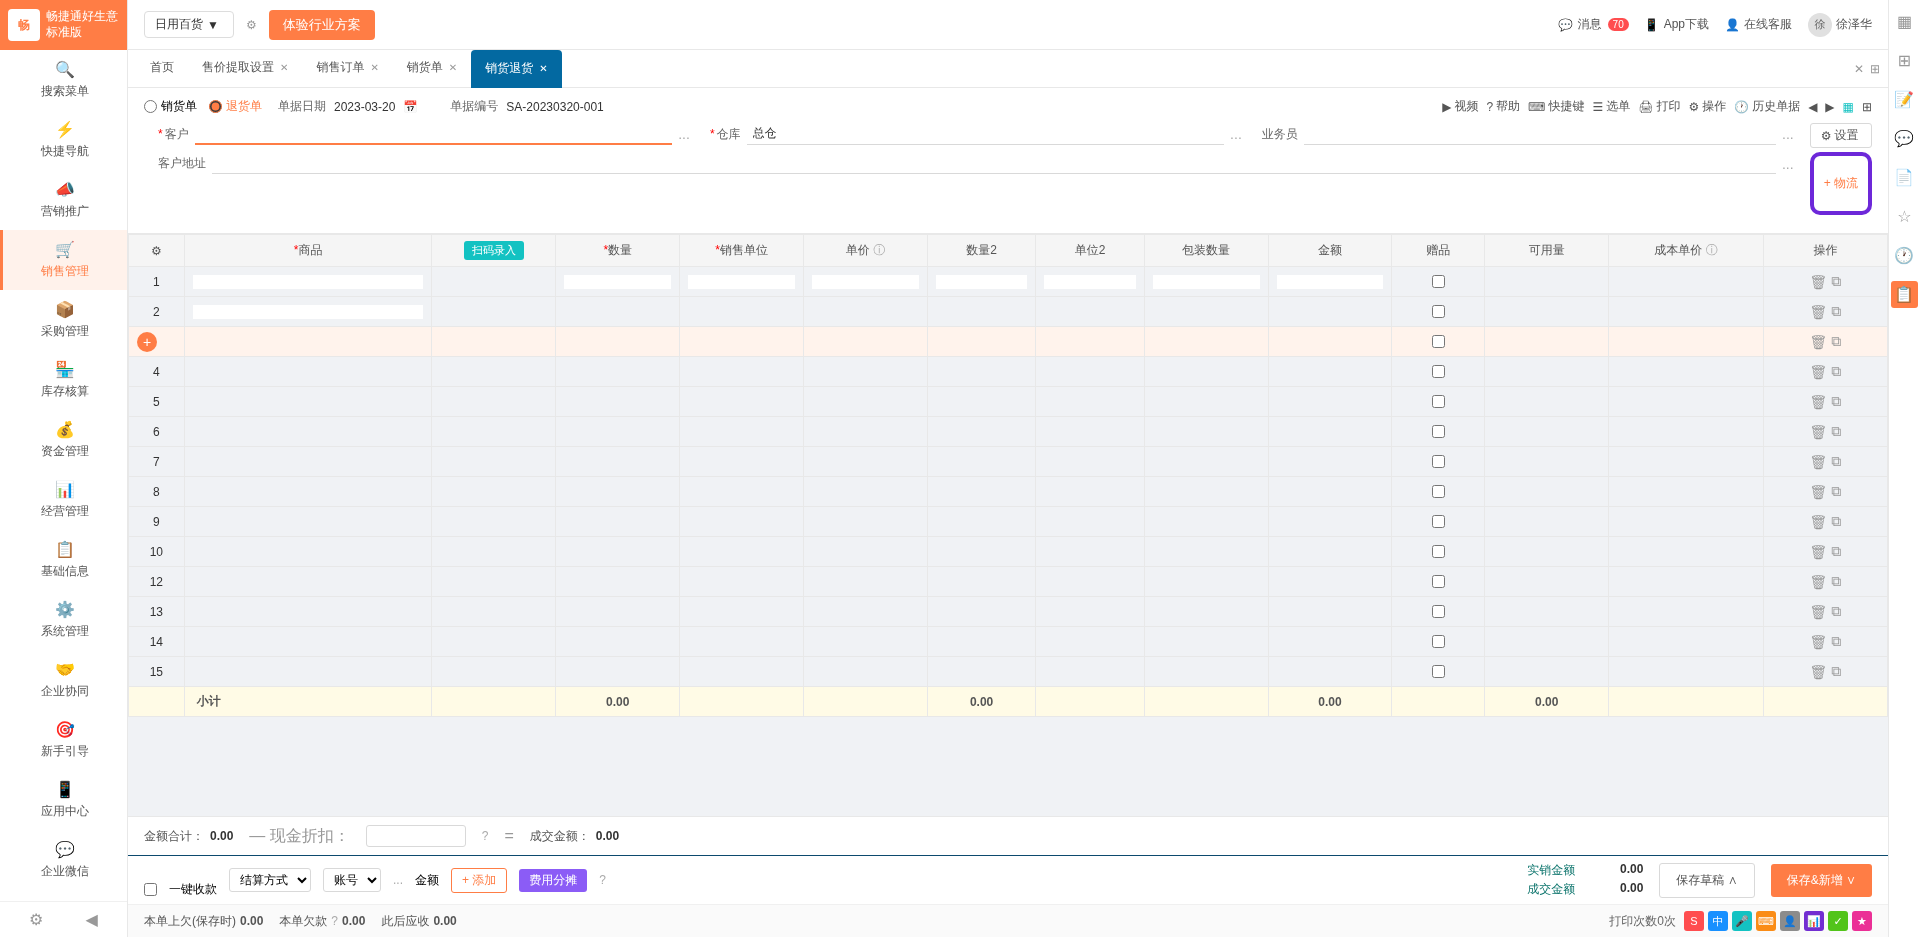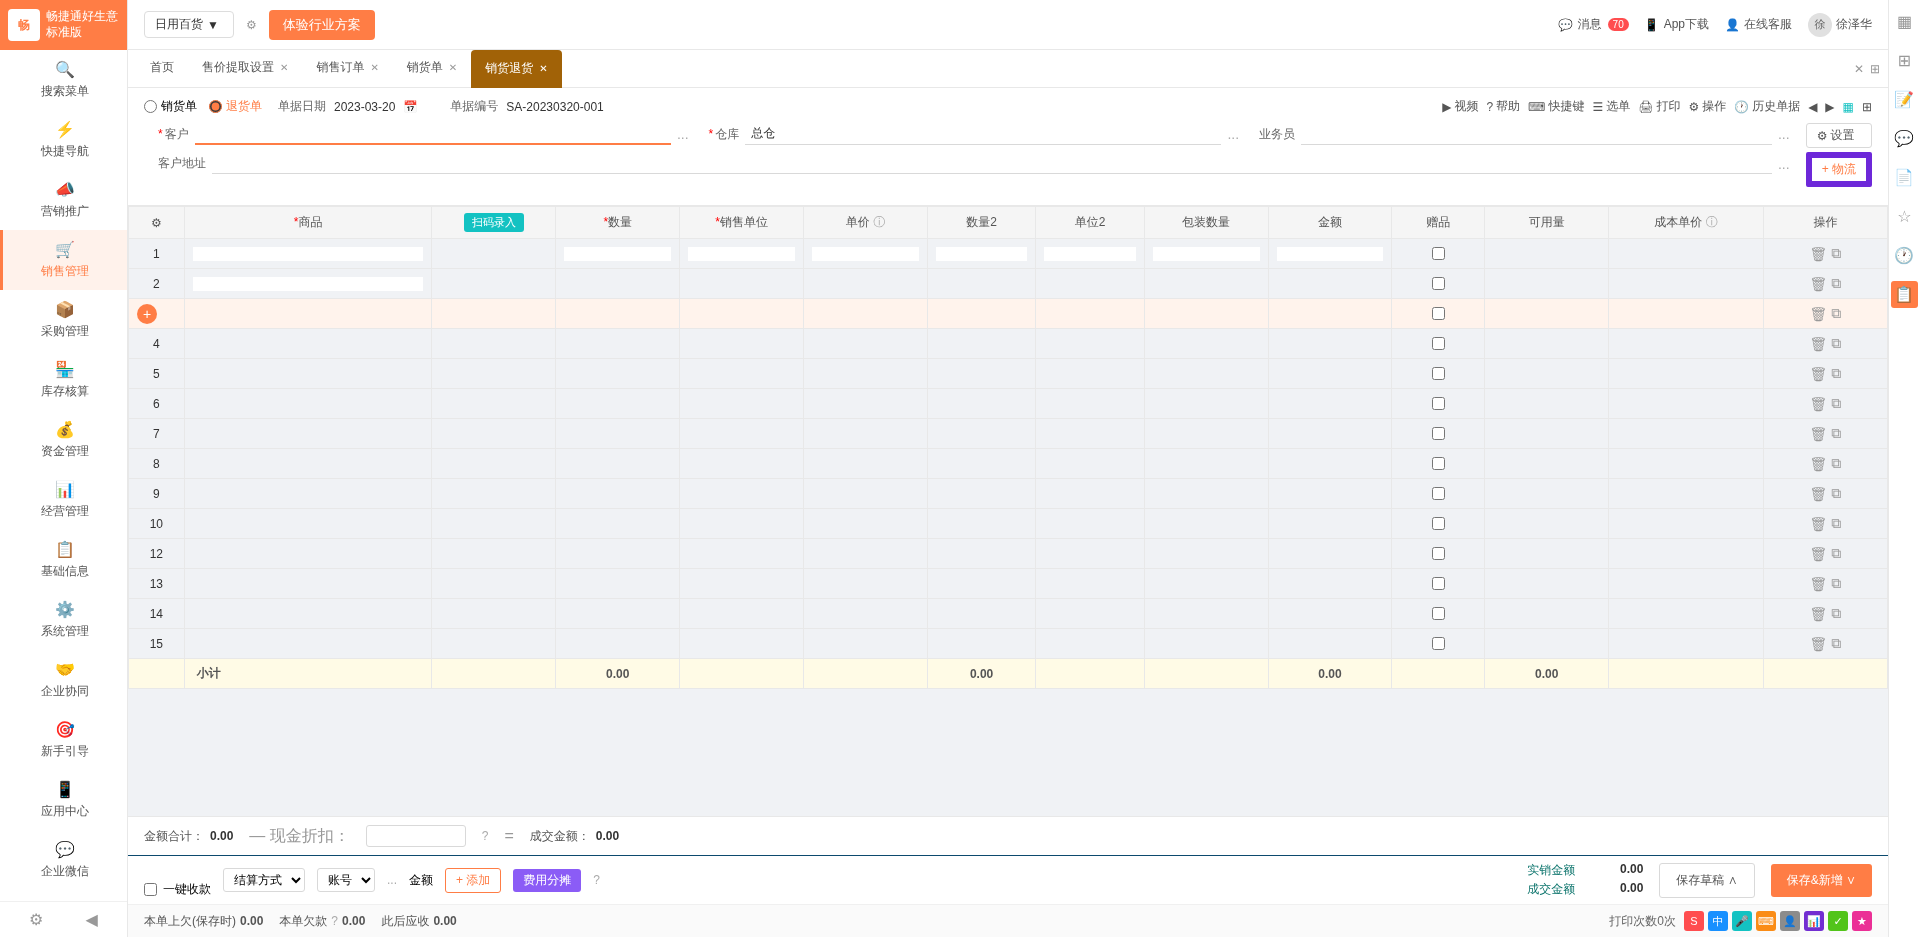--- a/index.html
+++ b/index.html
@@ -26,21 +26,21 @@
     .nav-select { display: flex; align-items: center; gap: 4px; padding: 4px 10px; border: 1px solid #ddd; border-radius: 4px; cursor: pointer; color: #333; background: #fff; min-width: 90px; }
     .btn-experience { background: #ff7d45; color: #fff; border: none; padding: 6px 14px; border-radius: 4px; cursor: pointer; font-size: 13px; }
     .top-header-right { display: flex; align-items: center; gap: 16px; color: #555; }
     .top-header-right .item { display: flex; align-items: center; gap: 4px; cursor: pointer; }
     .badge { background: #ff4d4f; color: #fff; border-radius: 10px; padding: 1px 5px; font-size: 10px; margin-left: 2px; }
     .user-avatar { width: 24px; height: 24px; background: #e0e0e0; border-radius: 50%; display: flex; align-items: center; justify-content: center; font-size: 11px; color: #666; }
 
     
     .tabs-bar { background: #fff; border-bottom: 1px solid #e8e8e8; display: flex; align-items: center; padding: 0 8px; height: 38px; }
     .tab { padding: 0 14px; height: 38px; display: flex; align-items: center; gap: 6px; cursor: pointer; color: #555; border-bottom: 2px solid transparent; white-space: nowrap; }
-    .tab.active { color: #fff; background: #a16207; border-radius: 4px 4px 0 0; border-bottom: none; }
+    .tab.active { color: #fff; background: #0369a1; border-radius: 4px 4px 0 0; border-bottom: none; }
     .tab .close-btn { font-size: 10px; color: #999; cursor: pointer; }
     .tab.active .close-btn { color: #fff; }
     .tabs-actions { margin-left: auto; display: flex; gap: 6px; color: #999; cursor: pointer; font-size: 14px; }
     .form-area { background: #fff; padding: 10px 16px; border-bottom: 1px solid #e8e8e8; }
     .form-row { display: flex; align-items: center; gap: 16px; margin-bottom: 8px; }
     .radio-group { display: flex; gap: 12px; align-items: center; }
     .radio-item { display: flex; align-items: center; gap: 4px; cursor: pointer; }
     .radio-item input[type=radio] { accent-color: #ff7d45; }
     .form-date-info { display: flex; align-items: center; gap: 8px; color: #555; }
     .form-date-info .label { color: #666; }
@@ -48,41 +48,41 @@
     .form-toolbar { margin-left: auto; display: flex; align-items: center; gap: 8px; color: #555; font-size: 11px; }
     .form-toolbar .item { display: flex; align-items: center; gap: 3px; cursor: pointer; }
     .form-field-row { display: flex; align-items: center; gap: 20px; }
     .form-field { display: flex; align-items: center; gap: 6px; flex: 1; }
     .form-field label { color: #666; white-space: nowrap; }
     .form-field label.required::before { content: '*'; color: red; margin-right: 2px; }
     .form-field .field-input { border: none; border-bottom: 1px solid #d9d9d9; padding: 3px 6px; flex: 1; color: #333; background: transparent; outline: none; min-width: 120px; }
     .dots-btn { color: #aaa; cursor: pointer; font-size: 14px; }
     .form-right-btns { display: flex; flex-direction: column; gap: 4px; margin-left: auto; }
     .btn-setting { background: #fff; border: 1px solid #d9d9d9; padding: 3px 10px; border-radius: 3px; cursor: pointer; color: #555; display: flex; align-items: center; gap: 3px; }
-    .btn-add-flow { background: #fff; border: 6px solid #6d28d9; padding: 3px 10px; border-radius: 2px; cursor: pointer; color: #ff7d45; display: flex; align-items: center; gap: 3px; }
+    .btn-add-flow { background: #fff; border: 4px solid #6d28d9; padding: 19px 10px; border-radius: 10px; cursor: pointer; color: #ff7d45; display: flex; align-items: center; gap: 3px; }
     .data-table { width: 100%; border-collapse: collapse; table-layout: fixed; }
     .data-table th { background: #f5f5f5; border: 1px solid #e8e8e8; padding: 6px 8px; text-align: center; color: #555; font-weight: normal; position: sticky; top: 0; z-index: 2; white-space: nowrap; }
     .data-table td { border: 1px solid #e8e8e8; padding: 4px 8px; text-align: center; color: #333; height: 30px; }
     .data-table tr.active-row td { background: #fff3ec; }
     .row-num { color: #999; text-align: center; }
     .scan-btn { background: #13c2c2; color: #fff; border: none; padding: 2px 8px; border-radius: 3px; cursor: pointer; font-size: 11px; }
     .action-btns { display: flex; gap: 4px; justify-content: center; }
     .icon-btn { cursor: pointer; color: #999; font-size: 14px; background: none; border: none; }
     .add-row-btn { display: flex; align-items: center; justify-content: center; width: 20px; height: 20px; background: #ff7d45; color: #fff; border-radius: 50%; cursor: pointer; font-size: 14px; border: none; }
     .checkbox-cell { display: flex; justify-content: center; align-items: center; }
     .subtotal-row td { background: #fffbe6; font-weight: bold; color: #555; }
 
     
     .footer-area { background: #fff; border-top: 1px solid #e8e8e8; }
     .footer-calc { padding: 8px 16px; display: flex; align-items: center; gap: 16px; border-bottom: 1px solid #0c4a6e; }
     .footer-calc .item { display: flex; align-items: center; gap: 6px; color: #555; }
     .footer-calc .minus { color: #999; font-size: 16px; }
     .footer-calc .equals { color: #999; font-size: 16px; }
     .footer-payment { padding: 6px 16px; display: flex; align-items: center; gap: 12px; }
-    .checkbox-inline { display: flex; gap: 6px; cursor: pointer; margin-top: 18px; }
+    .checkbox-inline { display: flex; gap: 12px; cursor: pointer; margin-top: 18px; }
     .payment-select { border: 1px solid #d9d9d9; padding: 3px 6px; border-radius: 3px; background: #fff; }
     .btn-add-cost { background: #fff; border: 1px solid #ff7d45; color: #ff7d45; padding: 3px 10px; border-radius: 3px; cursor: pointer; }
     .btn-expense { background: #8b5cf6; color: #fff; border: none; padding: 3px 10px; border-radius: 3px; cursor: pointer; }
     .summary-item { display: flex; gap: 8px; font-size: 12px; }
     .summary-item .label { color: #0f766e; text-align: center; }
     .summary-item .value { color: #333; font-weight: bold; min-width: 60px; text-align: right; }
     .btn-save-draft { background: #fff; border: 1px solid #d9d9d9; padding: 8px 16px; border-radius: 3px; cursor: pointer; color: #555; }
     .btn-save-new { background: #ff7d45; color: #fff; border: none; padding: 8px 16px; border-radius: 3px; cursor: pointer; }
     .footer-bottom { padding: 6px 16px; display: flex; align-items: center; gap: 16px; background: #fafafa; border-top: 1px solid #f0f0f0; }
     .footer-bottom .item { display: flex; align-items: center; gap: 4px; color: #555; }

